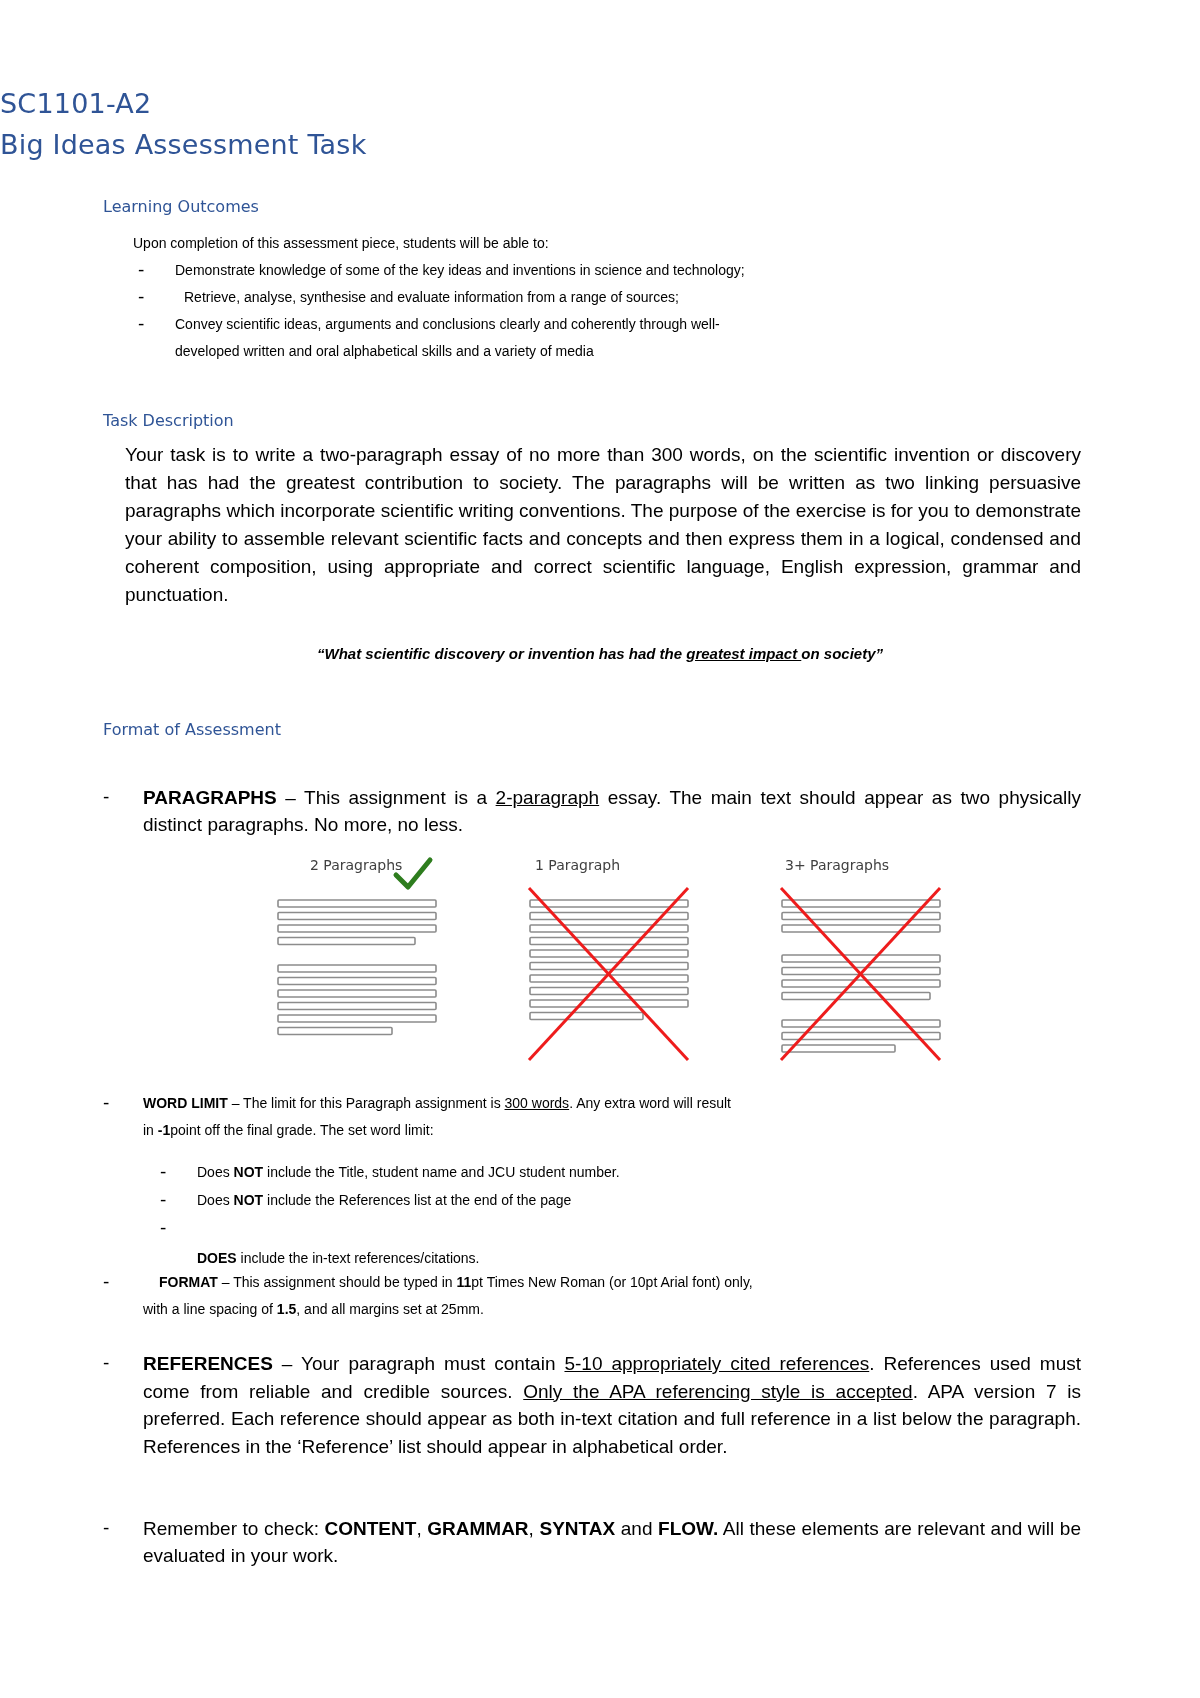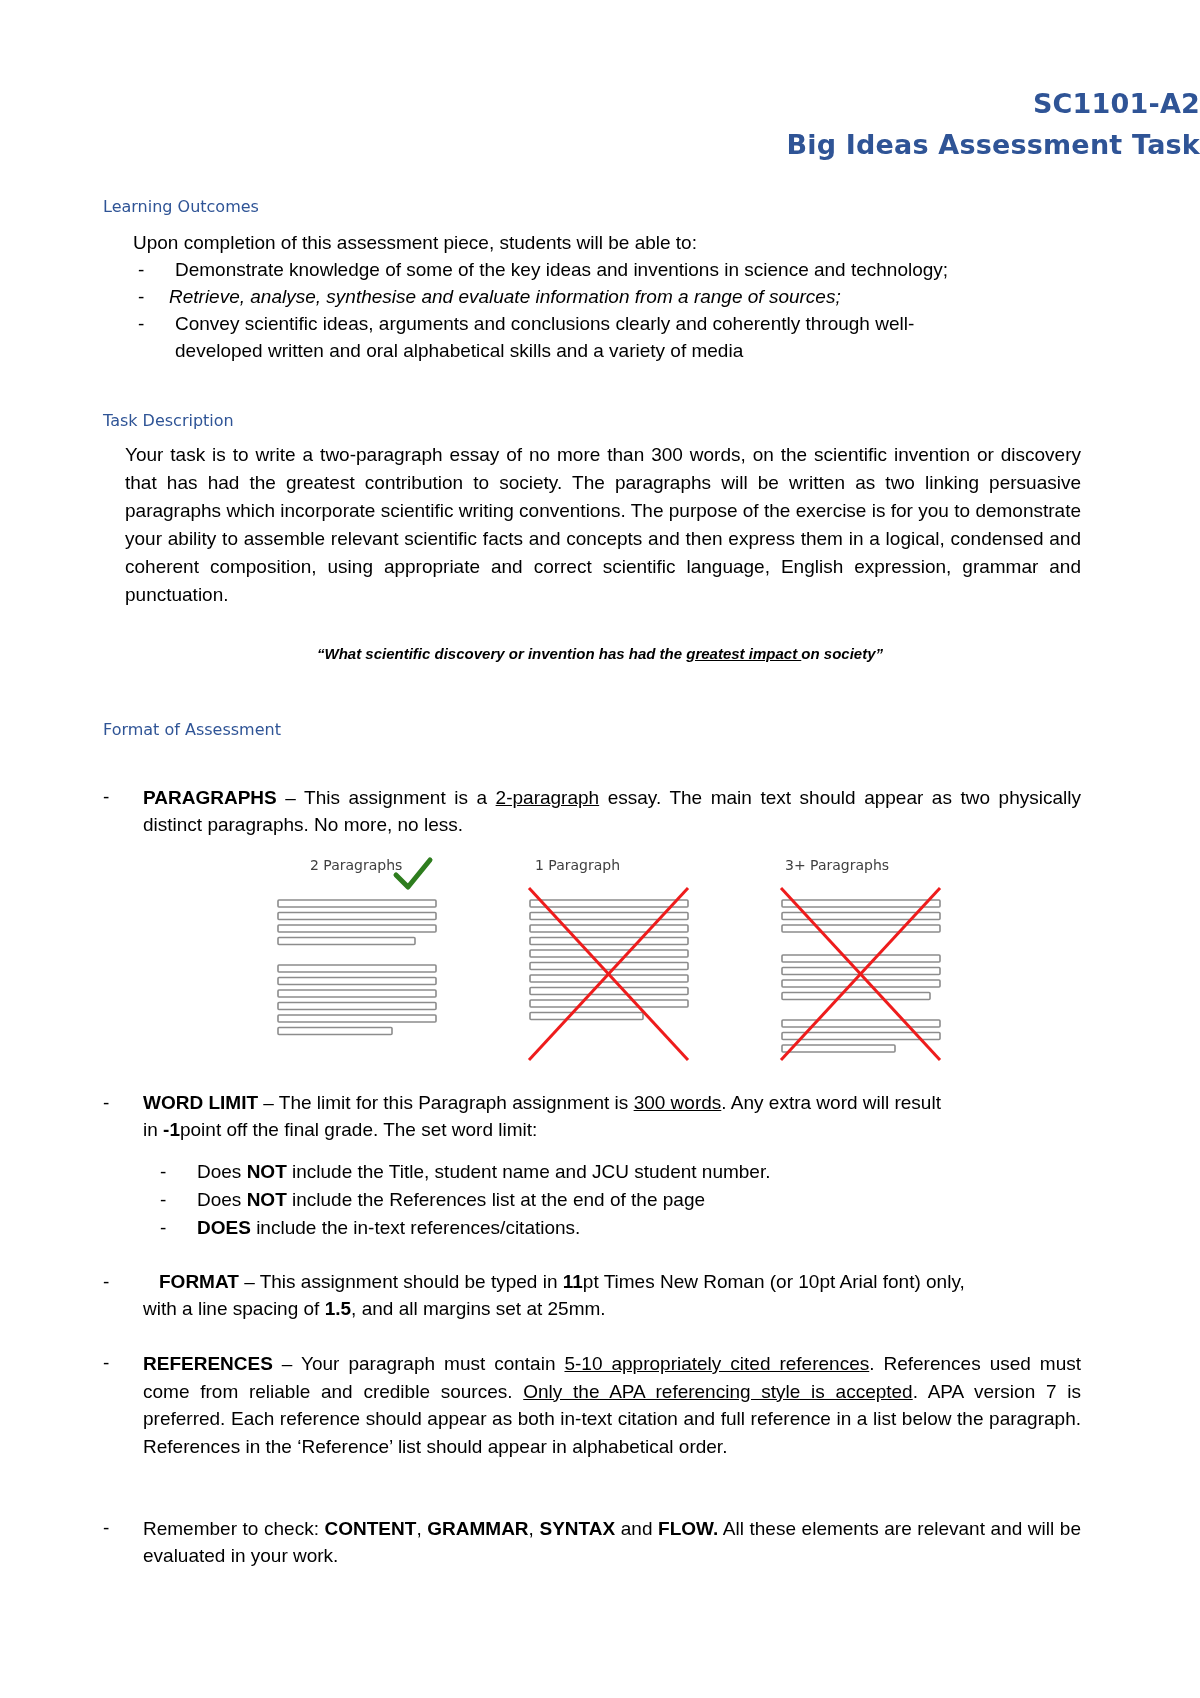--- a/index.html
+++ b/index.html
@@ -1,22 +1,22 @@
 <!DOCTYPE html>
 <html><head>
 <meta charset="utf-8">
 <style>
   html, body { margin: 0; padding: 0; background: #ffffff; }
   body { width: 1200px; height: 1698px; position: relative; overflow: hidden; font-family: "Liberation Sans", sans-serif; color: #000; }
   .page { position: absolute; left: 0; top: 0; width: 1200px; height: 1698px; }
-  .title { position: absolute; left: 0; width: 1200px; text-align: right; color: #2f5496; font-family: "DejaVu Sans", sans-serif; font-weight: 700; font-size: 27px; letter-spacing: 0.2px; }
+  .title { position: absolute; left: 0; width: 1200px; text-align: left; color: #2f5496; font-family: "DejaVu Sans", sans-serif; font-weight: 400; font-size: 27px; letter-spacing: 0.2px; }
   .title.t1 { top: 88px; }
   .title.t2 { top: 129px; }
   .heading { position: absolute; left: 103px; color: #2f5496; font-family: "DejaVu Sans", sans-serif; font-size: 16px; font-weight: normal; }
-  .text { position: absolute; font-size: 19px; line-height: 26px; white-space: nowrap; }
+  .text { position: absolute; font-size: 14px; line-height: 26px; white-space: nowrap; }
   .dash { position: absolute; font-size: 19px; line-height: 26px; }
   .justify { position: absolute; font-size: 19px; line-height: 28px; text-align: justify; text-align-last: left; }
   .u { text-decoration: underline; }
   b { font-weight: bold; }
   .quote { position: absolute; left: 0; width: 1200px; top: 645px; text-align: center; font-weight: bold; font-style: italic; font-size: 15px; }
   .figure { position: absolute; left: 270px; top: 855px; width: 700px; height: 215px; }
   .fig-label { position: absolute; font-family: "DejaVu Sans", sans-serif; font-size: 14px; color: #404040; white-space: nowrap; }
 </style>
 </head>
 <body>
@@ -25,21 +25,21 @@
 
   <div class="title t1">SC1101-A2</div>
   <div class="title t2">Big Ideas Assessment Task</div>
 
   <div class="heading" style="top:197px;">Learning Outcomes</div>
   <div class="text" style="left:133px; top:230px;">Upon completion of this assessment piece, students will be able to:</div>
 
   <div class="dash" style="left:138px; top:257px;">-</div>
   <div class="text" style="left:175px; top:257px;">Demonstrate knowledge of some of the key ideas and inventions in science and technology;</div>
   <div class="dash" style="left:138px; top:284px;">-</div>
-  <div class="text" style="left:169px; top:284px;font-style:italic;">Retrieve, analyse, synthesise and evaluate information from a range of sources;</div>
+  <div class="text" style="left:184px; top:284px;">Retrieve, analyse, synthesise and evaluate information from a range of sources;</div>
   <div class="dash" style="left:138px; top:311px;">-</div>
   <div class="text" style="left:175px; top:311px;">Convey scientific ideas, arguments and conclusions clearly and coherently through well-</div>
   <div class="text" style="left:175px; top:338px;">developed written and oral alphabetical skills and a variety of media</div>
 
   <div class="heading" style="top:411px;">Task Description</div>
   <div class="justify" style="left:125px; top:441px; width:956px;">Your task is to write a two-paragraph essay of no more than 300 words, on the scientific invention or discovery that has had the greatest contribution to society. The paragraphs will be written as two linking persuasive paragraphs which incorporate scientific writing conventions. The purpose of the exercise is for you to demonstrate your ability to assemble relevant scientific facts and concepts and then express them in a logical, condensed and coherent composition, using appropriate and correct scientific language, English expression, grammar and punctuation.</div>
 
   <div class="quote"><span>“What scientific discovery or invention has had the </span><span class="u">greatest impact </span><span>on society”</span></div>
 
   <div class="heading" style="top:720px;">Format of Assessment</div>
@@ -92,21 +92,21 @@
 
   <div class="dash" style="left:103px; top:1090px;">-</div>
   <div class="text" style="left:143px; top:1090px;"><b>WORD LIMIT</b><span> – The limit for this Paragraph assignment is </span><span class="u">300 words</span><span>. Any extra word will result</span></div>
   <div class="text" style="left:143px; top:1117px;"><span>in </span><b>-1</b><span>point off the final grade. The set word limit:</span></div>
 
   <div class="dash" style="left:160px; top:1159px;">-</div>
   <div class="text" style="left:197px; top:1159px;"><span>Does </span><b>NOT</b><span> include the Title, student name and JCU student number.</span></div>
   <div class="dash" style="left:160px; top:1187px;">-</div>
   <div class="text" style="left:197px; top:1187px;"><span>Does </span><b>NOT</b><span> include the References list at the end of the page</span></div>
   <div class="dash" style="left:160px; top:1215px;">-</div>
-  <div class="text" style="left:197px; top:1215px;"><span></span><b>DOES</b><span> include the in-text references/citations.</span></div>
+  <div class="text" style="left:197px; top:1245px;"><span></span><b>DOES</b><span> include the in-text references/citations.</span></div>
 
   <div class="dash" style="left:103px; top:1269px;">-</div>
   <div class="text" style="left:143px; top:1269px;margin-left:16px;"><b>FORMAT</b><span> – This assignment should be typed in </span><b>11</b><span>pt Times New Roman (or 10pt Arial font) only,</span></div>
   <div class="text" style="left:143px; top:1296px;"><span>with a line spacing of </span><b>1.5</b><span>, and all margins set at 25mm.</span></div>
 
   <div class="dash" style="left:103px; top:1350px;">-</div>
   <div class="justify" style="left:143px; top:1350px; width:938px; line-height:27.5px;"><b>REFERENCES</b><span> – Your paragraph must contain </span><span class="u">5-10 appropriately cited references</span><span>. References used must come from reliable and credible sources. </span><span class="u">Only the APA referencing style is accepted</span><span>. APA version 7 is preferred. Each reference should appear as both in-text citation and full reference in a list below the paragraph. References in the ‘Reference’ list should appear in alphabetical order.</span></div>
 
   <div class="dash" style="left:103px; top:1515px;">-</div>
   <div class="justify" style="left:143px; top:1515px; width:938px; line-height:27px;"><span>Remember to check: </span><b>CONTENT</b><span>, </span><b>GRAMMAR</b><span>, </span><b>SYNTAX</b><span> and </span><b>FLOW.</b><span> All these elements are relevant and will be evaluated in your work.</span></div>

